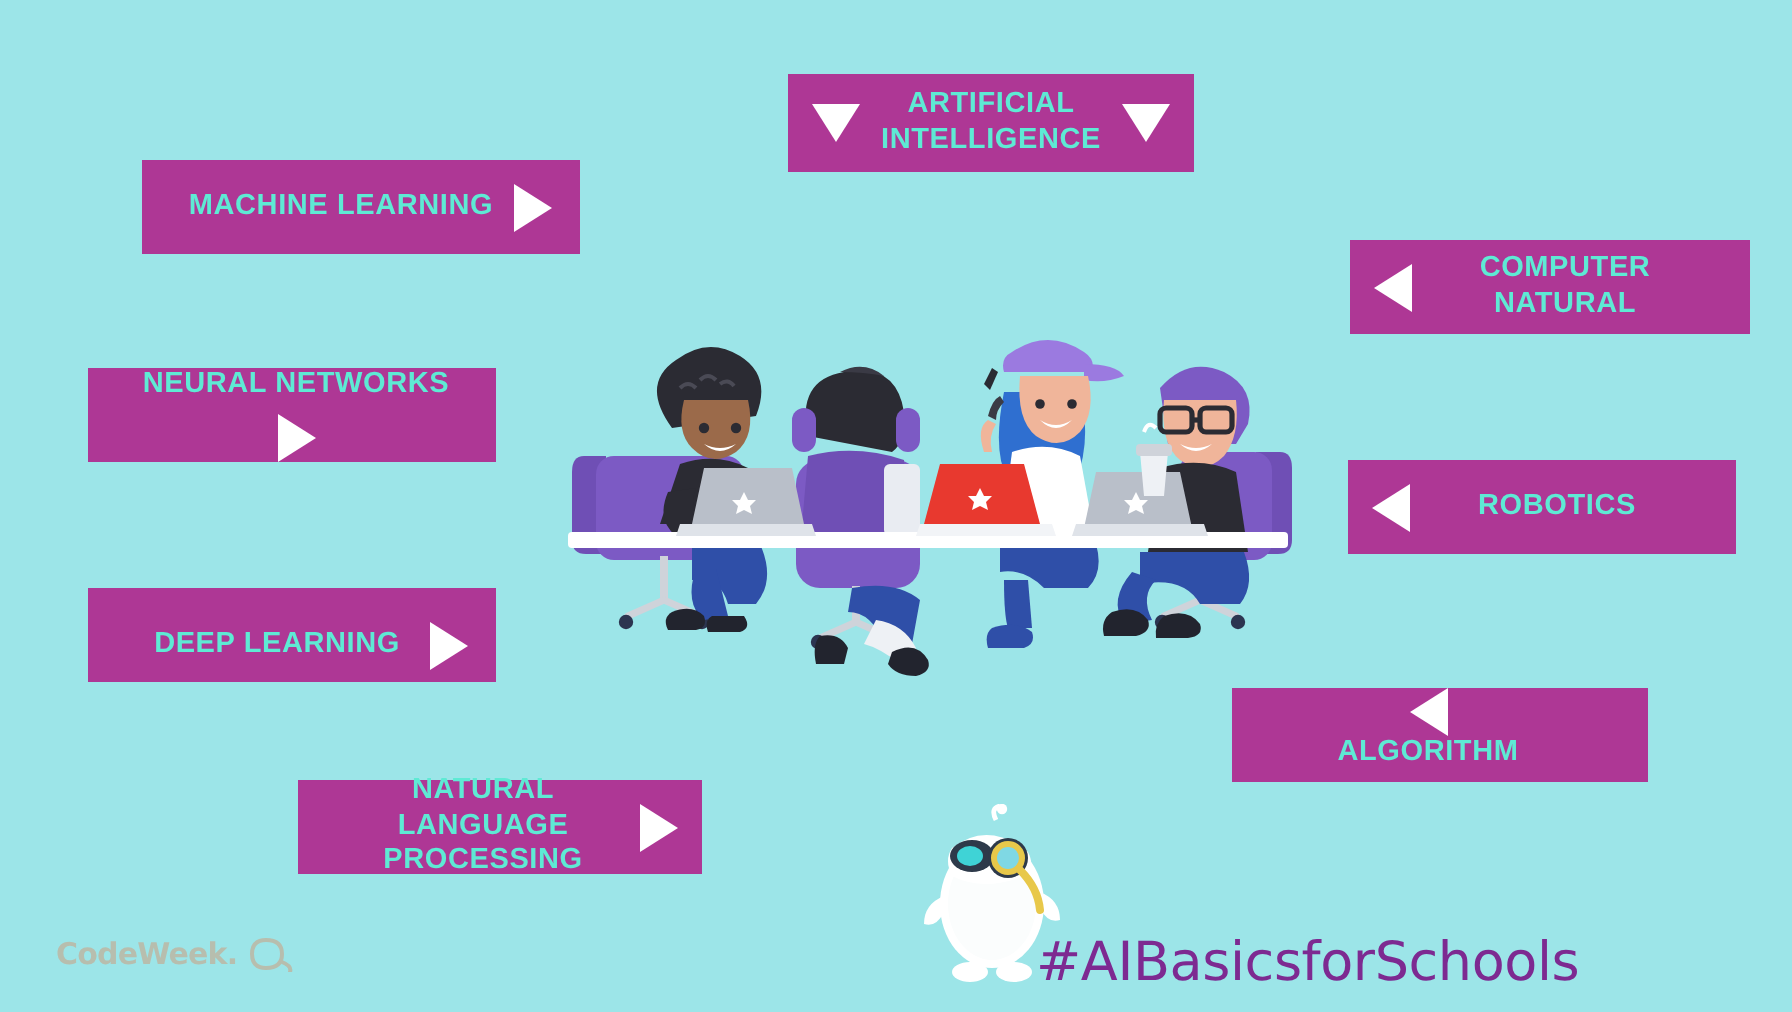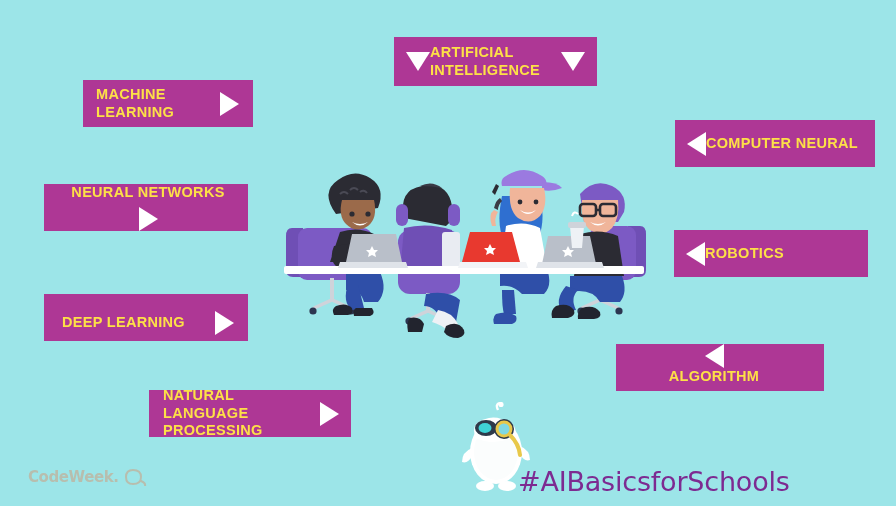--- a/index.html
+++ b/index.html
@@ -22,27 +22,27 @@
 
   
   .concept-box {
     position: absolute;
     background: #ae3795;
     display: flex;
     align-items: center;
     box-sizing: border-box;
   }
   .concept-label {
-    color: #fde047;
+    color: #5eead4;
     font-family: "Liberation Sans", sans-serif;
     font-weight: bold;
     font-size: 14.5px;
     letter-spacing: 0.3px;
     line-height: 1.22;
-    text-align: left;
+    text-align: center;
     white-space: pre-line;
     flex: 1 1 auto;
   }
   .tri {
     flex: 0 0 auto;
     width: 0;
     height: 0;
   }
   .tri-right {
     border-top: 12px solid transparent;
@@ -56,21 +56,21 @@
   }
   .tri-down {
     border-left: 12px solid transparent;
     border-right: 12px solid transparent;
     border-top: 19px solid #ffffff;
   }
 
   
   #box-ai   { left: 394px; top: 37px;  width: 203px; height: 49px;  justify-content: space-between; padding: 0 12px; }
   #box-ai .concept-label { font-size: 14.5px; }
-  #box-ml   { left: 83px;  top: 80px;  width: 170px; height: 47px;  padding: 0 14px 0 13px; }
+  #box-ml   { left: 71px;  top: 80px;  width: 219px; height: 47px;  padding: 0 14px 0 13px; }
   #box-cv   { left: 675px; top: 120px; width: 200px; height: 47px;  padding: 0 16px 0 12px; }
   #box-nn   { left: 44px;  top: 184px; width: 204px; height: 47px;  padding: 0 14px 0 18px; flex-direction: column; }
   #box-rb   { left: 674px; top: 230px; width: 194px; height: 47px;  padding: 0 16px 0 12px; }
   #box-dl   { left: 44px;  top: 294px; width: 204px; height: 47px;  padding: 11px 14px 0 18px; }
   #box-alg  { left: 616px; top: 344px; width: 208px; height: 47px;  padding: 0 16px 0 4px; flex-direction: column; }
   #box-nlp  { left: 149px; top: 390px; width: 202px; height: 47px;  padding: 0 12px 0 14px; }
 
   
   #hashtag {
     position: absolute;
@@ -118,21 +118,21 @@
     <span class="tri tri-down"></span>
   </div>
 
   <div class="concept-box" id="box-ml">
     <span class="concept-label">MACHINE LEARNING</span>
     <span class="tri tri-right"></span>
   </div>
 
   <div class="concept-box" id="box-cv">
     <span class="tri tri-left"></span>
-    <span class="concept-label">COMPUTER NEURAL</span>
+    <span class="concept-label">COMPUTER NATURAL</span>
   </div>
 
   <div class="concept-box" id="box-nn">
     <span class="concept-label">NEURAL NETWORKS</span>
     <span class="tri tri-right"></span>
   </div>
 
   <div class="concept-box" id="box-rb">
     <span class="tri tri-left"></span>
     <span class="concept-label">ROBOTICS</span>

